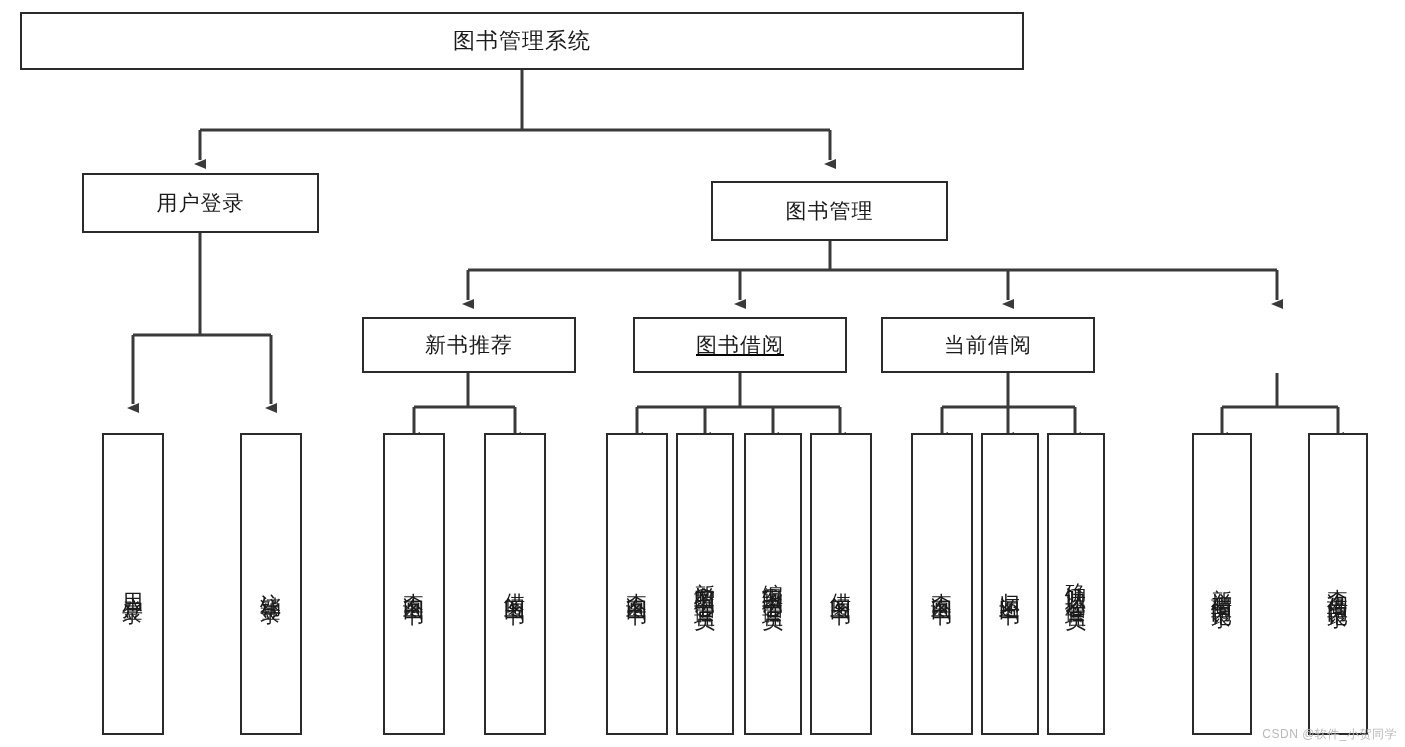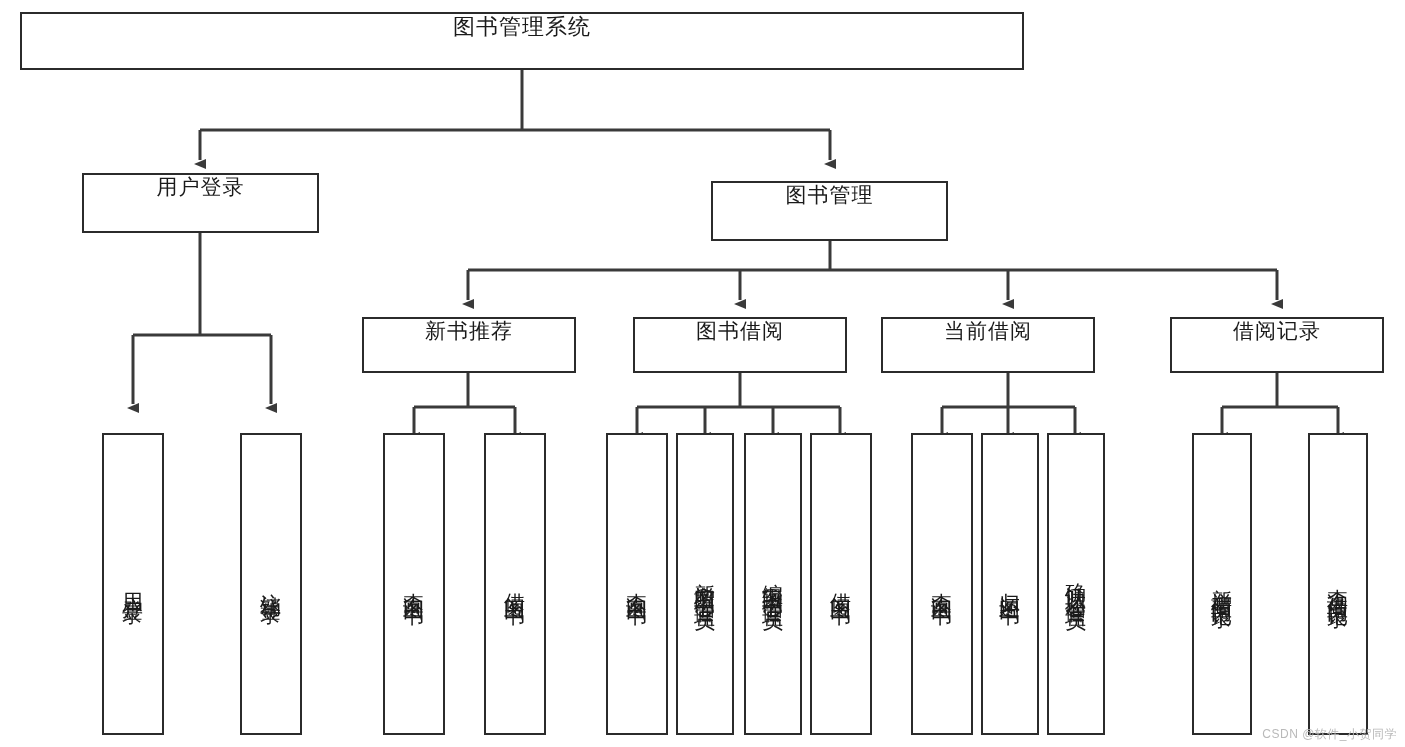--- a/index.html
+++ b/index.html
@@ -23,20 +23,21 @@
     width: 1405px;
     height: 747px;
     pointer-events: none;
   }
   .node {
     position: absolute;
     box-sizing: border-box;
     background: #ffffff;
     border: 2px solid #2b2b2b;
     display: flex;
+    align-items: center;
     justify-content: center;
     z-index: 2;
   }
   .node-label {
     color: #1a1a1a;
     text-align: center;
     line-height: 1.18;
     white-space: pre;
     user-select: none;
   }
@@ -135,29 +136,26 @@
   <div class="node horiz" style="left:82px; top:173px; width:237px; height:60px;">
     <span class="node-label">用户登录</span>
   </div>
   <div class="node horiz" style="left:711px; top:181px; width:237px; height:60px;">
     <span class="node-label">图书管理</span>
   </div>
 
   <div class="node horiz" style="left:362px; top:317px; width:214px; height:56px;">
     <span class="node-label">新书推荐</span>
   </div>
-  <div class="node horiz" style="left:633px; top:317px; width:214px; height:56px;">
+  <div class="node horiz" style="left:633px; top:317px; width:214px; height:56px;text-decoration:underline;">
     <span class="node-label">图书借阅</span>
   </div>
   <div class="node horiz" style="left:881px; top:317px; width:214px; height:56px;">
     <span class="node-label">当前借阅</span>
   </div>
-  <div class="node horiz" style="left:1170px; top:317px; width:214px; height:56px;">
-    <span class="node-label">借阅记录</span>
-  </div>
 
   <div class="node vert" style="left:102px; top:433px; width:62px; height:302px;">
     <span class="node-label">用户登录</span>
   </div>
   <div class="node vert" style="left:240px; top:433px; width:62px; height:302px;">
     <span class="node-label">注销登录</span>
   </div>
 
   <div class="node vert" style="left:383px; top:433px; width:62px; height:302px;">
     <span class="node-label">查询图书</span>

